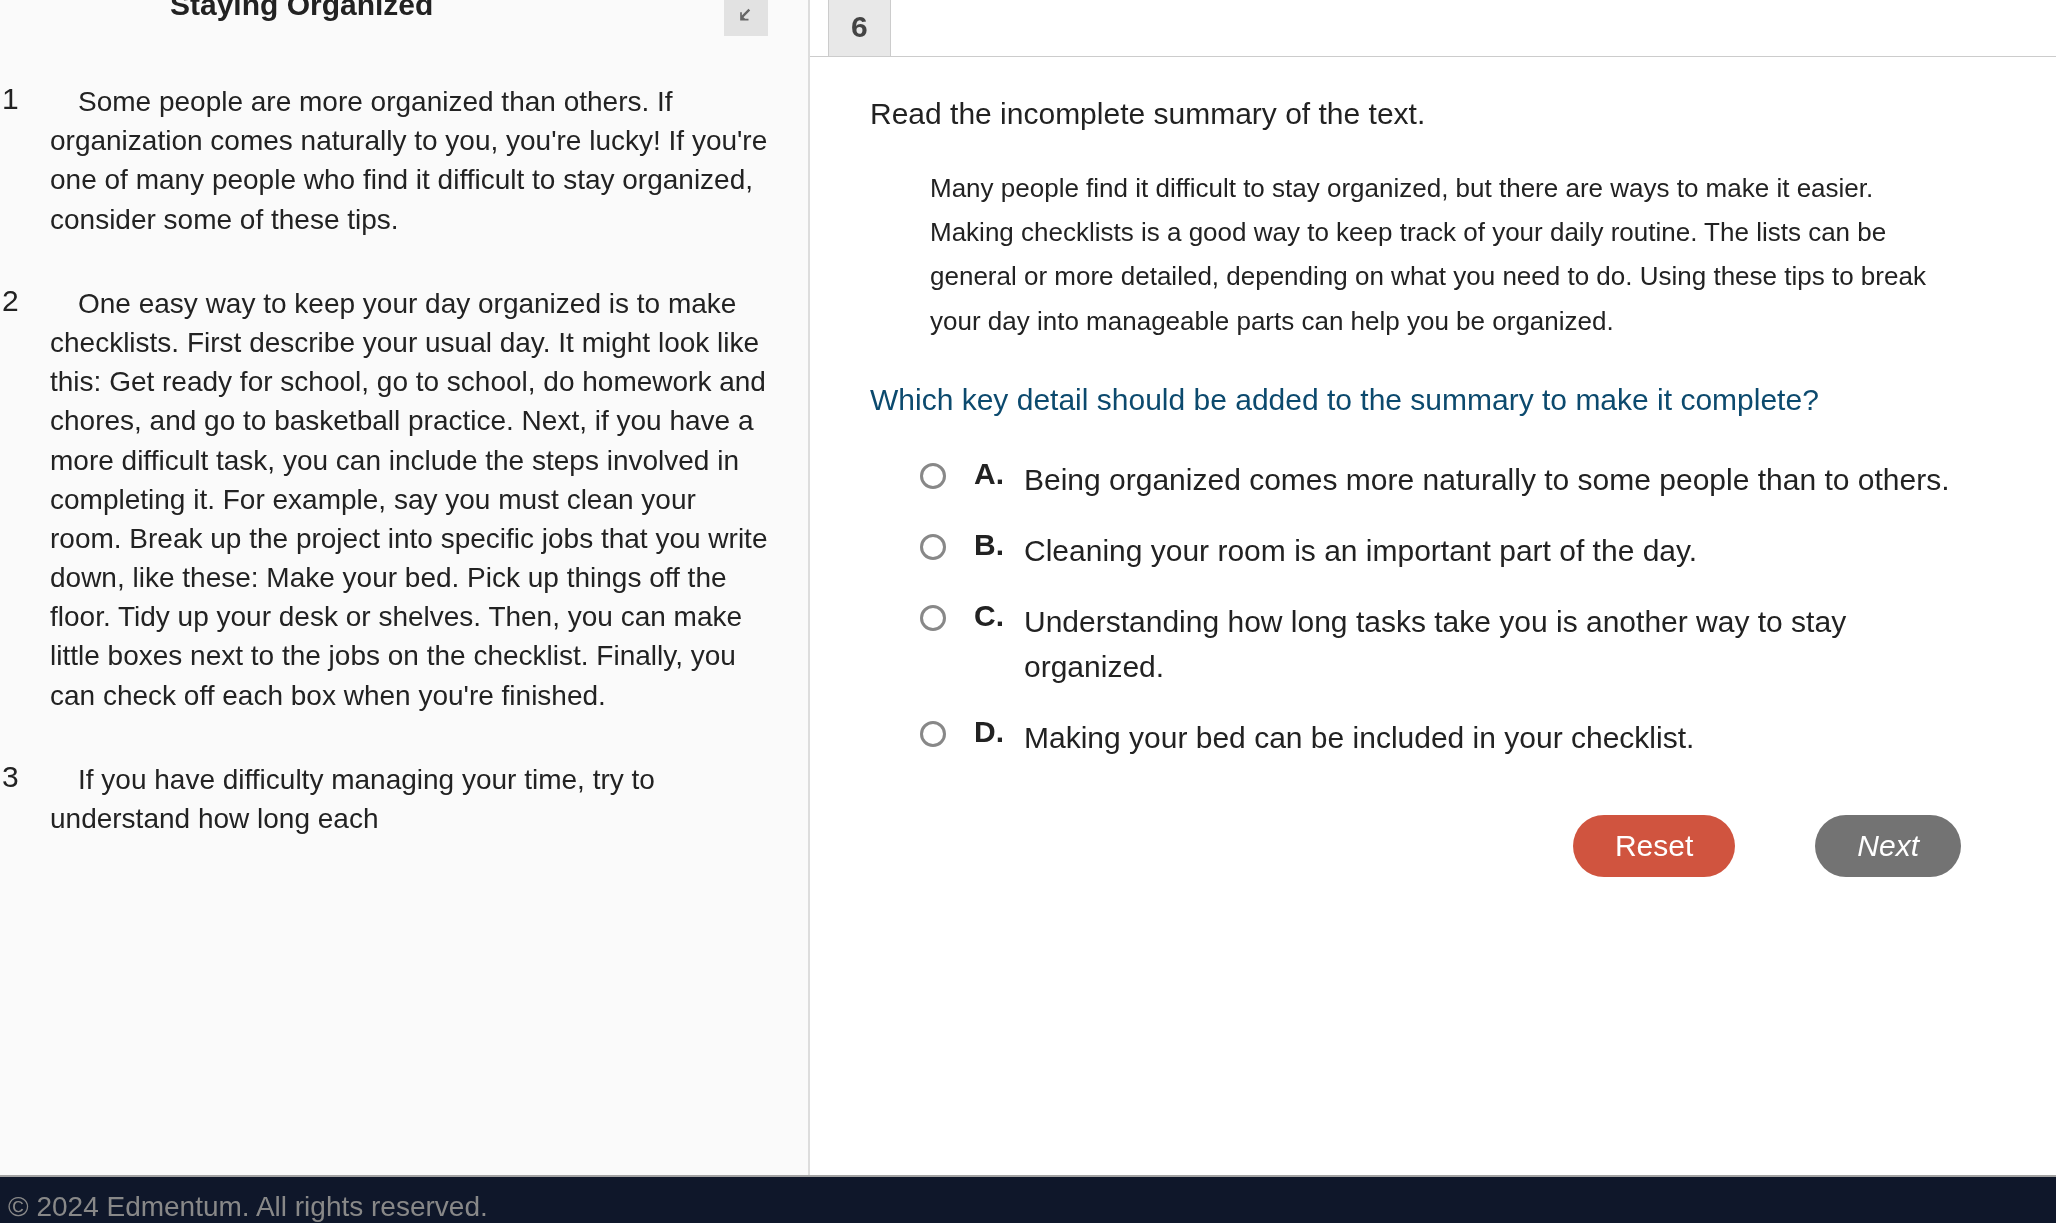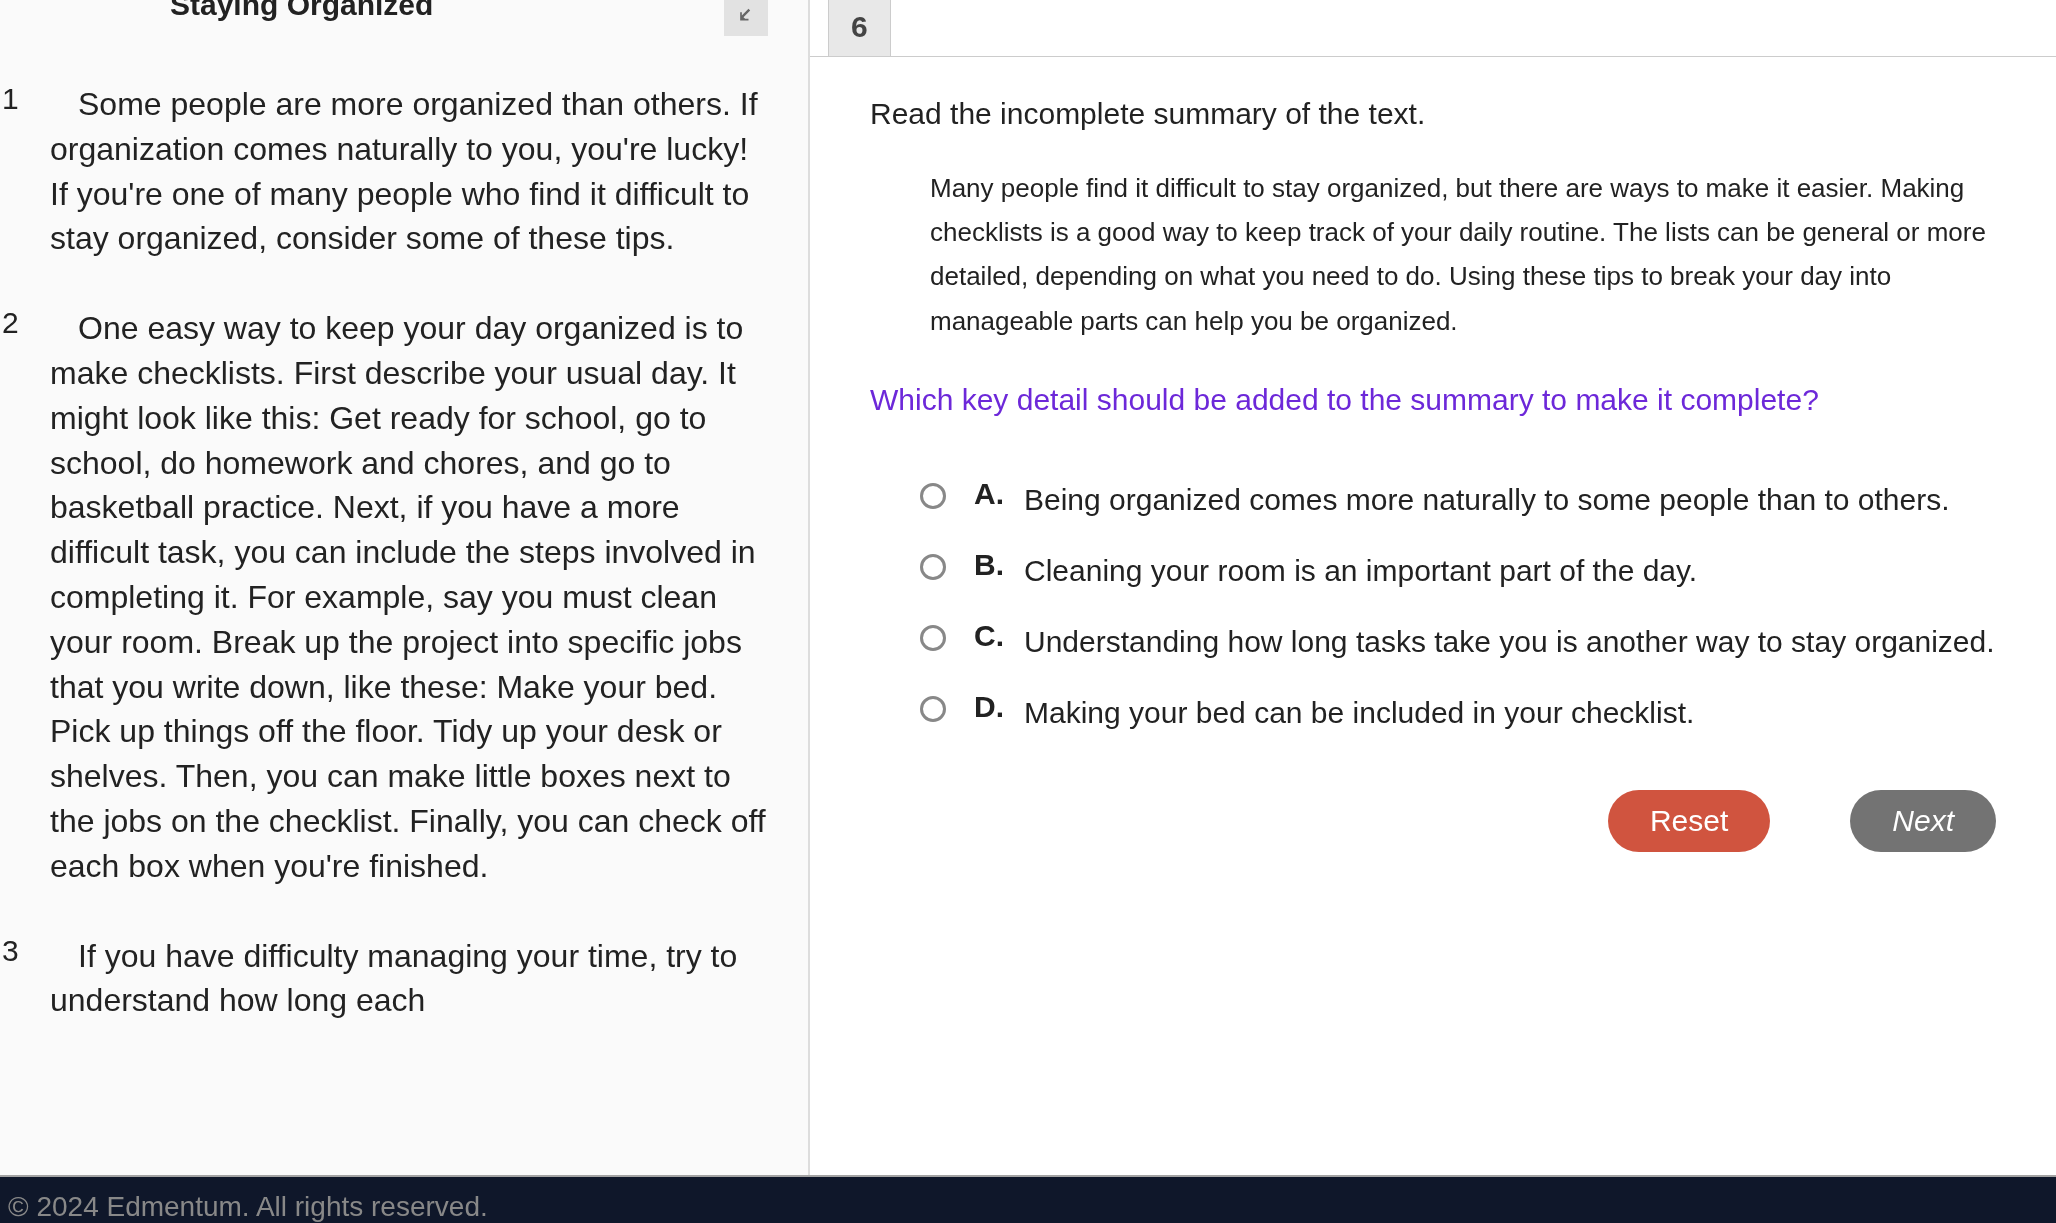--- a/index.html
+++ b/index.html
@@ -60,21 +60,21 @@
     }
     .para-num {
       width: 50px;
       flex-shrink: 0;
       font-size: 30px;
       color: #222;
       padding-left: 2px;
     }
     .para-text {
       flex: 1;
-      font-size: 32px;
+      font-size: 28px;
       line-height: 1.4;
       color: #222;
       padding-right: 10px;
     }
     .para-text .first-indent { margin-left: 28px; }
     .question-panel {
       flex: 1;
       padding: 0;
       position: relative;
     }
@@ -87,38 +87,38 @@
       background: #e8e8e8;
       border: 1px solid #ccc;
       border-top: none;
       margin-left: 18px;
     }
     .tab-divider {
       border-bottom: 1px solid #ccc;
       margin-top: -1px;
     }
     .question-body {
-      padding: 40px 60px 0 60px;
+      padding: 40px 95px 0 60px;
     }
     .instruction {
       font-size: 30px;
       color: #222;
       margin-bottom: 35px;
     }
     .summary-block {
       font-size: 26px;
       line-height: 1.7;
       color: #222;
       padding: 0 10px 0 60px;
       margin-bottom: 40px;
     }
     .question-stem {
       font-size: 30px;
-      color: #6d28d9;
-      margin-bottom: 60px;
+      color: #0c4a6e;
+      margin-bottom: 40px;
     }
     .choices {
       padding-left: 50px;
     }
     .choice {
       display: flex;
       align-items: flex-start;
       margin-bottom: 26px;
       cursor: pointer;
     }

